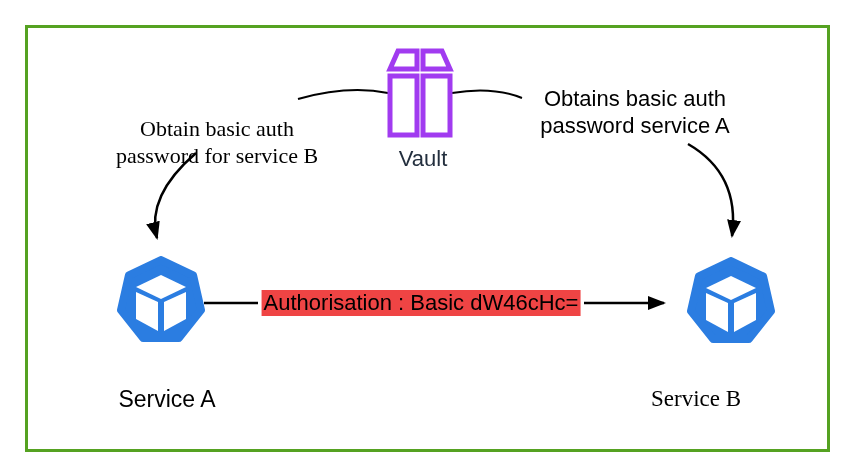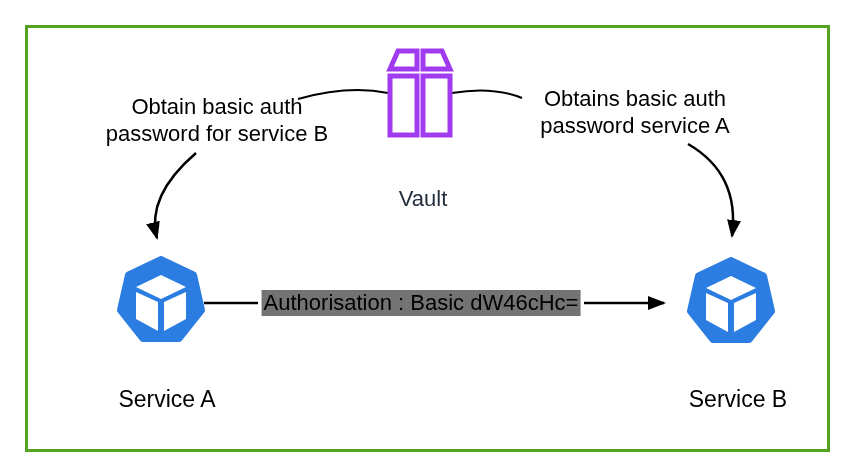--- a/index.html
+++ b/index.html
@@ -18,21 +18,21 @@
     transform:translateX(-50%);
   }
   .node-label{
     font-size:23px;transform:translateX(-50%);white-space:nowrap;margin-top:20px;
   }
   .vault-label{
     font-size:22px;color:var(--vault-label-color,#232F3E);
     transform:translateX(-50%);white-space:nowrap;
   }
   .edge-label{
-    font-size:22px;transform:translateX(-50%);white-space:nowrap;background:#737373;
+    font-size:22px;transform:translateX(-50%);white-space:nowrap;background:#ef4444;
     padding:0 2px;
   }
   svg{display:block;}
   .connector-layer{position:absolute;left:0;top:0;pointer-events:none;}
 </style>
 </head>
 <body>
 
 <div class="frame"></div>
 
@@ -56,23 +56,23 @@
 </svg>
 
 <svg class="abs" style="left:385px;top:47px;" width="70" height="92" viewBox="0 0 70 92">
   <g fill="none" stroke="var(--vault-purple,#A13BF0)" stroke-width="5" stroke-linejoin="miter">
     <path d="M5,22 L13,4 L32,4 L32,22 Z"></path>
     <path d="M38,22 L38,4 L57,4 L65,22 Z"></path>
     <rect x="5" y="29" width="27" height="59"></rect>
     <rect x="38" y="29" width="27" height="59"></rect>
   </g>
 </svg>
-<div class="abs vault-label" style="left:423px;top:146px;margin-top:40px;">Vault</div>
+<div class="abs vault-label" style="left:423px;top:146px;">Vault</div>
 
-<div class="abs note" style="left:217px;top:93px;">Obtain basic auth
+<div class="abs note" style="left:217px;top:115px;font-family:Liberation Serif, serif;">Obtain basic auth
 password for service B</div>
 
 <div class="abs note" style="left:635px;top:85px;">Obtains basic auth
 password service A</div>
 
 <svg class="abs" style="left:116px;top:256px;" width="90" height="90" viewBox="0 0 90 90">
   <polygon points="45,4 77.1,19.4 85,54.1 62.8,81.9 27.2,81.9 5,54.1 12.9,19.4" fill="var(--service-blue,#2B7DE1)" stroke="var(--service-blue,#2B7DE1)" stroke-width="8" stroke-linejoin="round"></polygon>
   <g fill="#ffffff">
     <path d="M45,19 L70,31 L45,43 L20,31 Z"></path>
     <path d="M20,36 L42,46 L42,75 L20,63 Z"></path>
@@ -82,15 +82,15 @@
 <div class="abs node-label" style="left:167px;top:366px;">Service A</div>
 
 <svg class="abs" style="left:686px;top:257px;" width="90" height="90" viewBox="0 0 90 90">
   <polygon points="45,4 77.1,19.4 85,54.1 62.8,81.9 27.2,81.9 5,54.1 12.9,19.4" fill="var(--service-blue,#2B7DE1)" stroke="var(--service-blue,#2B7DE1)" stroke-width="8" stroke-linejoin="round"></polygon>
   <g fill="#ffffff">
     <path d="M45,19 L70,31 L45,43 L20,31 Z"></path>
     <path d="M20,36 L42,46 L42,75 L20,63 Z"></path>
     <path d="M70,36 L48,46 L48,75 L70,63 Z"></path>
   </g>
 </svg>
-<div class="abs node-label" style="left:738px;top:366px;">Service B</div>
+<div class="abs node-label" style="left:696px;top:366px;font-family:Liberation Serif, serif;">Service B</div>
 
 <div class="abs edge-label" style="left:421px;top:290px;">Authorisation : Basic dW46cHc=</div>
 
 </body></html>

